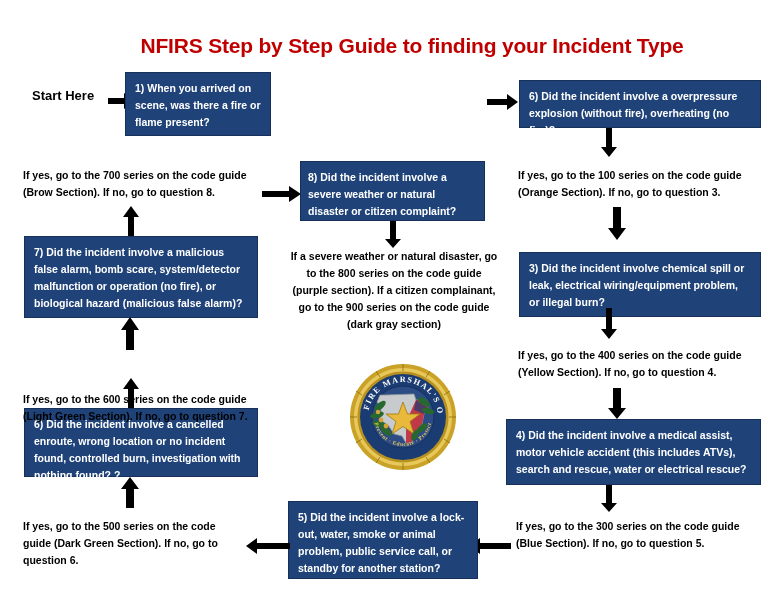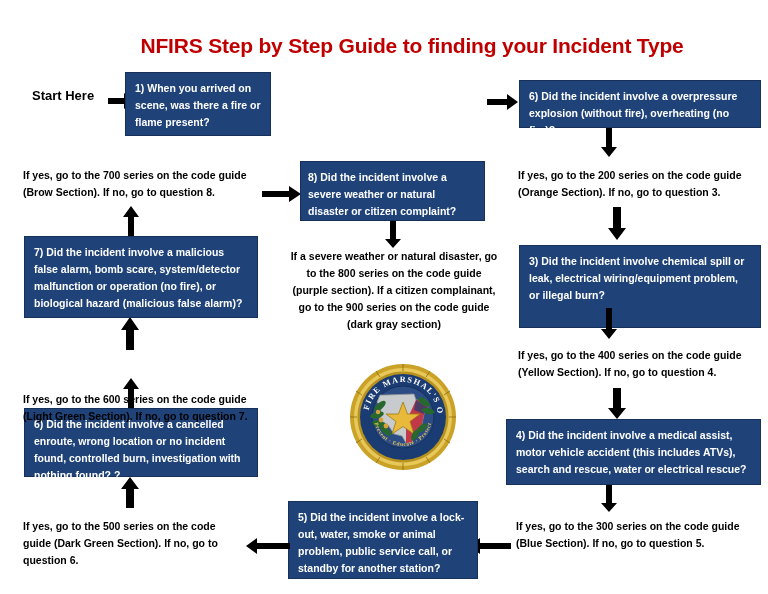--- a/index.html
+++ b/index.html
@@ -106,29 +106,29 @@
   </div>
 
   <div class="qbox" style="left:519px; top:80px; width:242px; height:48px;">6) Did the incident involve a overpressure explosion (without fire), overheating (no fire)?</div>
 
   <div class="arrow" style="left:600px; top:128px;">
     <svg width="18" height="30" viewBox="0 0 18 30">
       <path d="M6 0 H12 V19 H17 L9 29 L1 19 H6 Z" fill="#000000"></path>
     </svg>
   </div>
 
-  <div class="note" style="left:518px; top:167px; width:248px;">If yes, go to the 200 series on the code guide (Orange Section).  If no, go to question 3.</div>
+  <div class="note" style="left:518px; top:167px; width:248px;">If yes, go to the 100 series on the code guide (Orange Section).  If no, go to question 3.</div>
 
   <div class="arrow" style="left:607px; top:207px;">
     <svg width="20" height="34" viewBox="0 0 20 34">
       <path d="M6 0 H14 V21 H19 L10 33 L1 21 H6 Z" fill="#000000"></path>
     </svg>
   </div>
 
-  <div class="qbox" style="left:519px; top:245px; width:242px; height:83px;">3) Did the incident involve chemical spill or leak, electrical wiring/equipment problem, or illegal burn?</div>
+  <div class="qbox" style="left:519px; top:252px; width:242px; height:65px;">3) Did the incident involve chemical spill or leak, electrical wiring/equipment problem, or illegal burn?</div>
 
   <div class="arrow" style="left:600px; top:308px;">
     <svg width="18" height="32" viewBox="0 0 18 32">
       <path d="M6 0 H12 V21 H17 L9 31 L1 21 H6 Z" fill="#000000"></path>
     </svg>
   </div>
 
   <div class="note" style="left:518px; top:347px; width:248px;">If yes, go to the 400 series on the code guide (Yellow Section).  If no, go to question 4.</div>
 
   <div class="arrow" style="left:607px; top:388px;">

